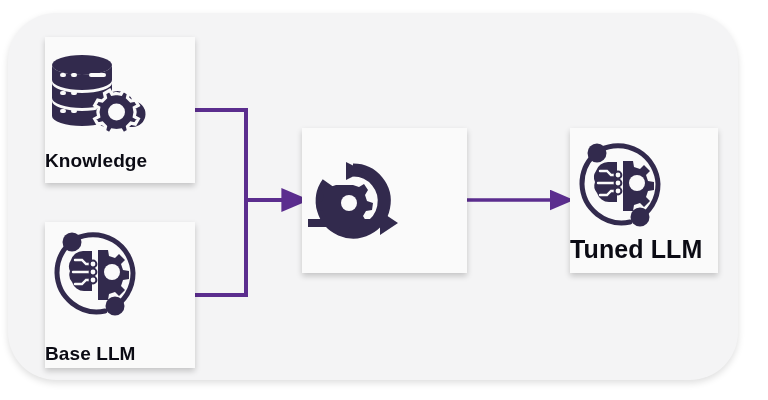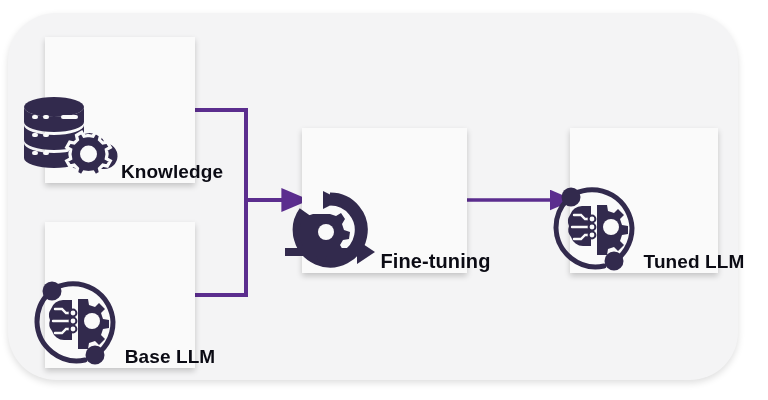--- a/index.html
+++ b/index.html
@@ -40,21 +40,22 @@
     width: 768px; height: 400px;
     pointer-events: none;
   }
 
   
   .node {
     position: absolute;
     background: #fafafa;
     box-shadow: 0 3px 6px rgba(0,0,0,0.20);
     display: flex;
-    align-items: flex-end;
+    flex-direction: column;
+    align-items: flex-start;
     justify-content: center;
     box-sizing: border-box;
   }
   .node .icon-wrap {
     display: flex;
     align-items: center;
     justify-content: center;
   }
   .node .node-label {
     font-weight: bold;
@@ -79,21 +80,21 @@
   #node-fine-tuning {
     left: 302px; top: 128px; width: 165px; height: 145px;
   }
   #node-fine-tuning .icon-wrap { width: 102px; height: 84px; margin-top: 2px; }
   #node-fine-tuning .node-label { font-size: 20px; margin-top: 11px; }
 
   #node-tuned-llm {
     left: 570px; top: 128px; width: 148px; height: 145px;
   }
   #node-tuned-llm .icon-wrap { width: 100px; height: 90px; margin-top: 2px; }
-  #node-tuned-llm .node-label { font-size: 19px; margin-top: 6px; }
+  #node-tuned-llm .node-label { font-size: 25px; margin-top: 6px; }
 </style>
 </head>
 <body>
 
 <div id="canvas">
 
   <div class="panel"></div>
 
   <svg class="wires" viewBox="0 0 768 400" width="768" height="400" aria-hidden="true">
     <defs>
@@ -178,21 +179,20 @@
 
           <path d="M44 2 L62 11 L44 20 Z"></path>
 
           <path d="M51 25 l6 2 l5 -3 l4 6 l-3 5 l2 6 l6 2 l-1 7 l-6 1 l-3 5 l3 5 l-5 5 l-5 -3 l-6 2 l-2 6 h-7 l-2 -6 l-6 -2 l-5 3 l-5 -5 l3 -5 l-3 -5 l-6 -1 l-1 -7 l6 -2 l2 -6 l-3 -5 l4 -6 l5 3 l6 -2 z" fill="#322a4d"></path>
           <circle cx="47" cy="43" r="8" fill="#fafafa"></circle>
 
           <path d="M6 59 h72 v-8 l18 12 l-18 12 v-8 h-72 z"></path>
         </g>
       </svg>
     </span>
-    <span class="node-label">Fine-tuning</span>
   </div>
 
   <div class="node" id="node-tuned-llm">
     <span class="icon-wrap">
       <svg viewBox="0 0 100 92" width="100" height="92">
         <g fill="#322a4d">
           <path d="M30 12 A40 40 0 0 1 88 46 A40 40 0 0 1 66 82" fill="none" stroke="#322a4d" stroke-width="5" stroke-linecap="round"></path>
           <path d="M60 84 A40 40 0 0 1 12 46 A40 40 0 0 1 24 17" fill="none" stroke="#322a4d" stroke-width="5" stroke-linecap="round"></path>
           <circle cx="27" cy="15" r="9.5"></circle>
           <circle cx="70" cy="79" r="9.5"></circle>

